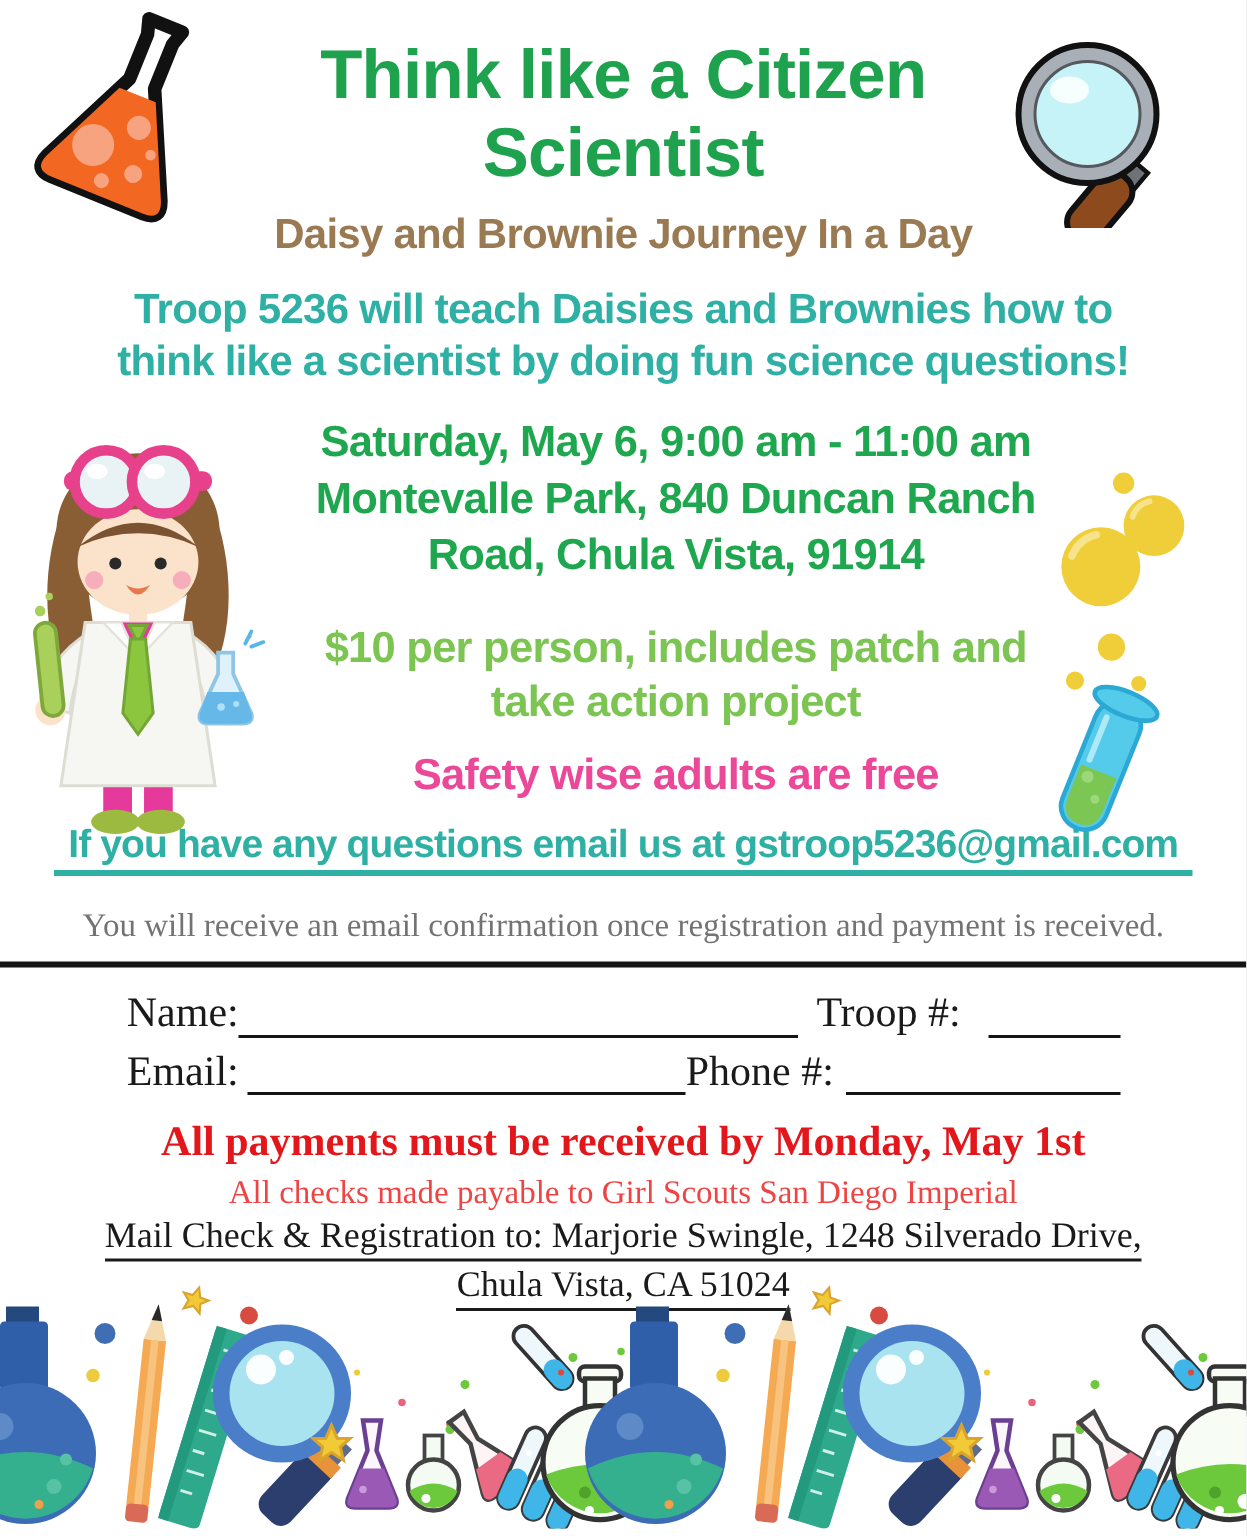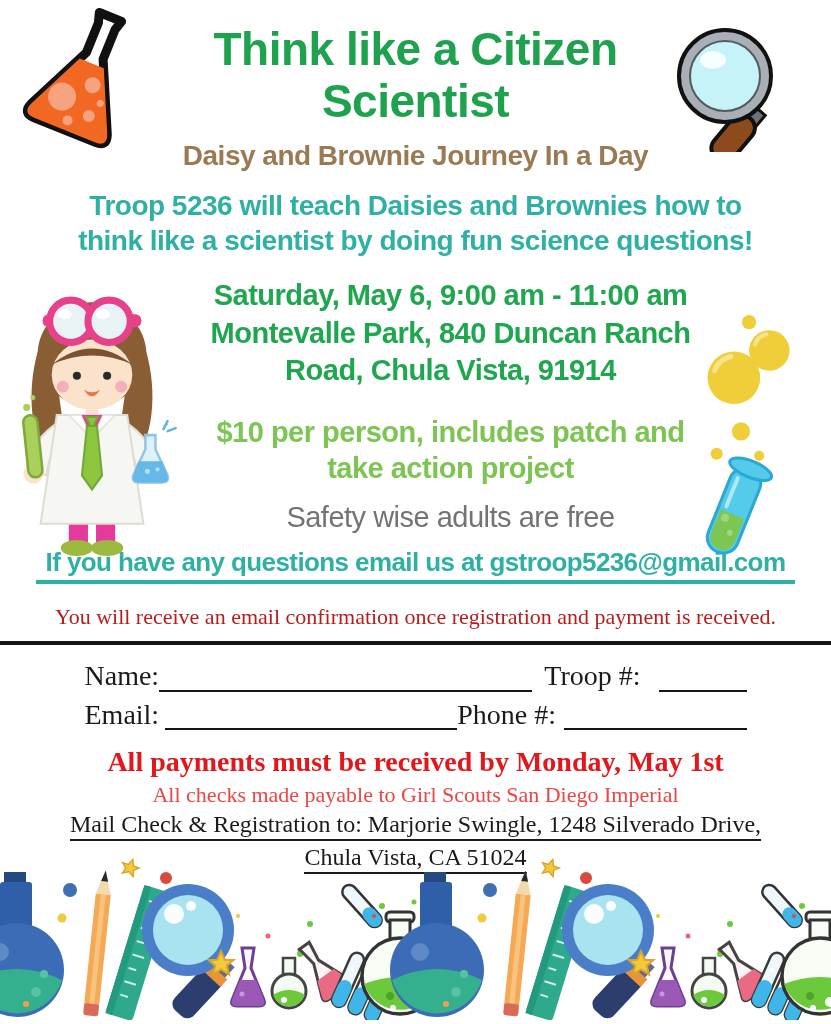--- a/index.html
+++ b/index.html
@@ -12,25 +12,25 @@
   .header{padding-top:24px;}
   .title-line{font-size:46px;font-weight:bold;color:#1FA24E;line-height:1.13;letter-spacing:-0.5px;}
   .subtitle{margin-top:12px;font-size:28px;font-weight:bold;color:#9A7A52;letter-spacing:-0.5px;}
   
   .intro{margin-top:16px;font-size:28px;font-weight:bold;color:#2EB0A4;line-height:1.27;letter-spacing:-0.5px;}
   
   .event-block{margin:18px 115px 0 185px;}
   .event-line{font-size:29px;font-weight:bold;color:#1EA74E;line-height:1.3;letter-spacing:-0.5px;}
   .price-line{font-size:29px;font-weight:bold;color:#7DC553;line-height:1.25;letter-spacing:-0.5px;}
   .price-block{margin-top:24px;}
-  .adults-line{margin-top:14px;font-size:29px;font-weight:normal;color:#737373;letter-spacing:-0.5px;}
+  .adults-line{margin-top:14px;font-size:29px;font-weight:bold;color:#ec4899;letter-spacing:-0.5px;}
   .contact-line{margin-top:13px;font-size:26px;font-weight:bold;color:#2EB0A4;letter-spacing:-0.6px;}
   .contact-underline{display:inline-block;border-bottom:4px solid #2EB0A4;padding:0 10px 2px 10px;}
   
-  .confirmation{margin-top:20px;font-family:"Liberation Serif",serif;font-size:22px;color:#b91c1c;}
+  .confirmation{margin-top:20px;font-family:"Liberation Serif",serif;font-size:22px;color:#737373;}
   .divider{margin-top:11px;height:4px;background:#151515;width:100%;}
   .form-wrap{width:662px;margin:16px auto 0;font-family:"Liberation Serif",serif;font-size:28px;color:#1A1A1A;}
   .form-row{display:flex;align-items:flex-end;margin-bottom:7px;line-height:1.1;}
   .form-label{white-space:nowrap;}
   .fill-line{border-bottom:2.5px solid #151515;height:1.05em;}
   .grow{flex:1;}
   .w-troop{width:88px;margin-left:14px;}
   .w-email{width:292px;}
   .gap{width:8px;}
   

